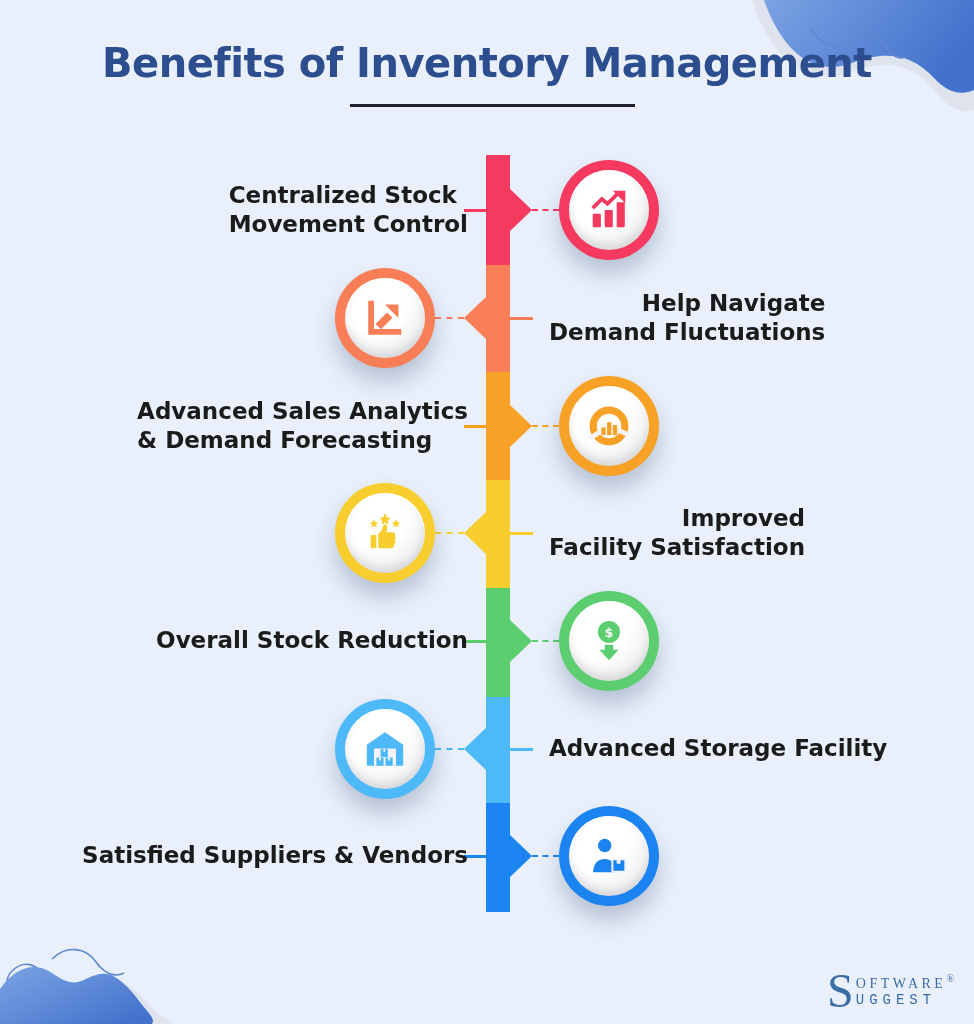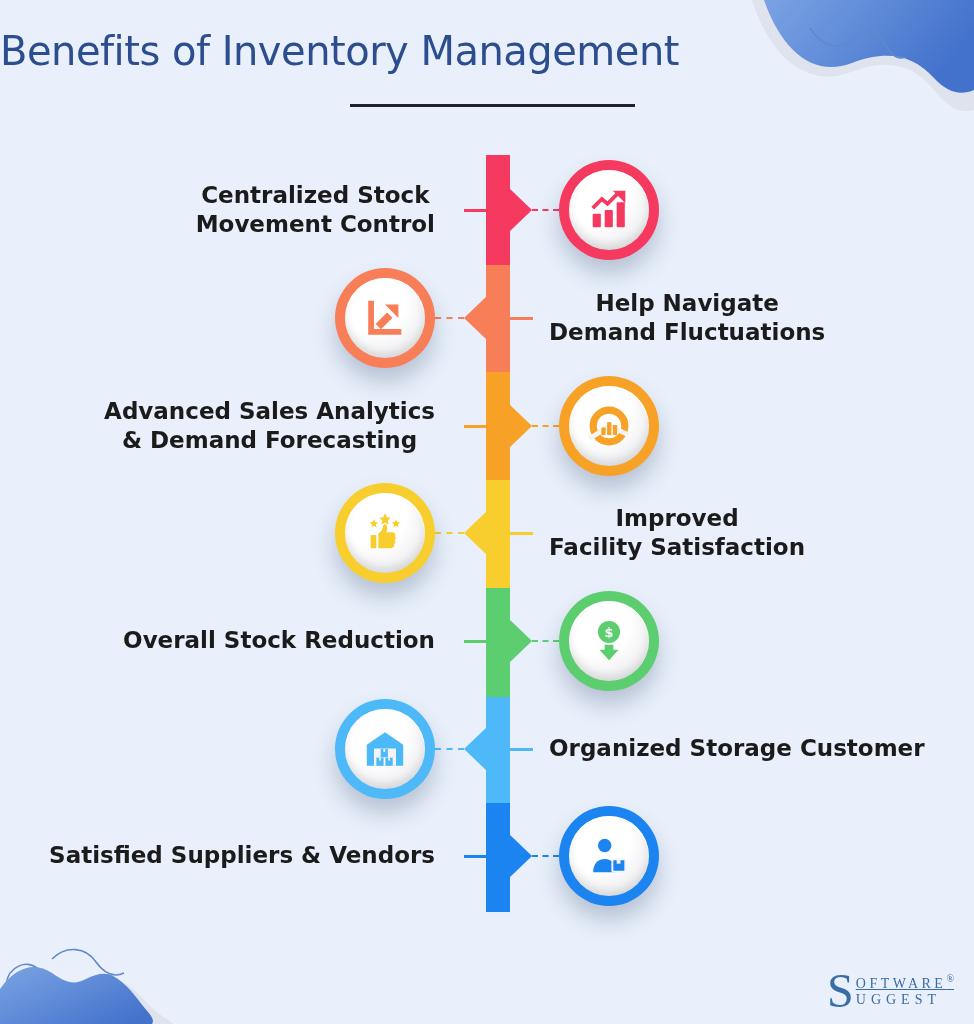--- a/index.html
+++ b/index.html
@@ -6,23 +6,23 @@
   body{
     width:974px;height:1024px;
     font-family:"DejaVu Sans","Liberation Sans",sans-serif;
     background:#E9F0FB;
     overflow:hidden;
   }
   .canvas{position:relative;width:974px;height:1024px;overflow:hidden;}
 
   
   .page-title{
-    position:absolute;top:28px;left:0;width:100%;
-    margin:0;
-    font-size:40px;font-weight:normal;letter-spacing:-0.5px;
+    position:absolute;top:40px;left:0;width:100%;
+    margin:0;text-align:center;
+    font-size:40px;font-weight:bold;letter-spacing:-0.5px;
   }
   .title-underline{
     position:absolute;left:350px;top:104px;width:285px;height:3px;
   }
 
   
   .item .seg{position:absolute;left:486px;width:24px;background:var(--c);}
   .i0{--cy:210px;} .i0 .seg{top:155px;height:110px;}
   .i1{--cy:318px;} .i1 .seg{top:265px;height:107px;}
   .i2{--cy:426px;} .i2 .seg{top:372px;height:108px;}
@@ -62,38 +62,38 @@
     box-shadow:inset 0 2px 2px rgba(255,255,255,.9), inset 0 -5px 9px rgba(0,0,0,.10);
     display:flex;align-items:center;justify-content:center;
   }
   .circle-inner svg{display:block;}
 
   .label{
     position:absolute;top:var(--cy);transform:translateY(-50%);
     font-size:23px;font-weight:bold;line-height:1.27;color:#1b1b1b;
     white-space:pre-line;width:max-content;
   }
-  .side-left  .label{right:539px;text-align:center;}
-  .side-right .label{left:549px;text-align:center;}
+  .side-left  .label{right:506px;}
+  .side-right .label{left:549px;text-align:right;}
 
   
   .wave-tr{position:absolute;top:0;right:0;}
   .wave-bl{position:absolute;bottom:0;left:0;}
 
   
   .logo{
     position:absolute;right:20px;bottom:14px;
     display:flex;align-items:center;
     font-family:"Liberation Serif","DejaVu Serif",serif;
   }
   .logo-s{font-size:48px;line-height:.8;font-weight:normal;}
   .logo-rows{display:flex;flex-direction:column;margin-left:2px;}
   .logo-row1,.logo-row2{font-size:14px;line-height:1.2;}
-  .logo-row1{letter-spacing:3.5px;text-decoration:underline;}
-  .logo-row2{letter-spacing:5px;}
+  .logo-row1{letter-spacing:3.5px;}
+  .logo-row2{letter-spacing:5px;font-family:Liberation Mono, monospace;}
   .logo sup{font-size:10px;letter-spacing:0;vertical-align:6px;}
 </style>
 </head>
 <body style="background-color: rgb(233, 240, 251);">
 
 <div class="canvas">
 
   <svg class="wave-tr" width="280" height="130" viewBox="0 0 280 130">
     <defs>
       <linearGradient id="gtr" x1="0" y1="0" x2="1" y2="0.35">
@@ -216,21 +216,21 @@
         </svg>
       </div>
     </div>
   </div>
 
   <div class="item i5 side-right" style="--c: #4DB9F8;">
     <div class="seg"></div>
     <div class="arrow"></div>
     <div class="line-solid"></div>
     <div class="line-dash"></div>
-    <div class="label">Organized Storage Customer</div>
+    <div class="label">Advanced Storage Facility</div>
     <div class="circle">
       <div class="circle-inner">
         <svg width="46" height="46" viewBox="0 0 48 48" fill="currentColor">
           <path d="M24 6.5 L43 19.5 L43 41.5 L5 41.5 L5 19.5 Z"></path>
           <rect x="12.5" y="23.5" width="23" height="18" fill="#f4f4f6"></rect>
           <rect x="15" y="33" width="7.5" height="8.5"></rect>
           <rect x="24.5" y="33" width="7.5" height="8.5"></rect>
           <rect x="19.5" y="24" width="7.5" height="8.5"></rect>
           <rect x="17.8" y="33" width="1.9" height="3" fill="#f4f4f6"></rect>
           <rect x="27.3" y="33" width="1.9" height="3" fill="#f4f4f6"></rect>

